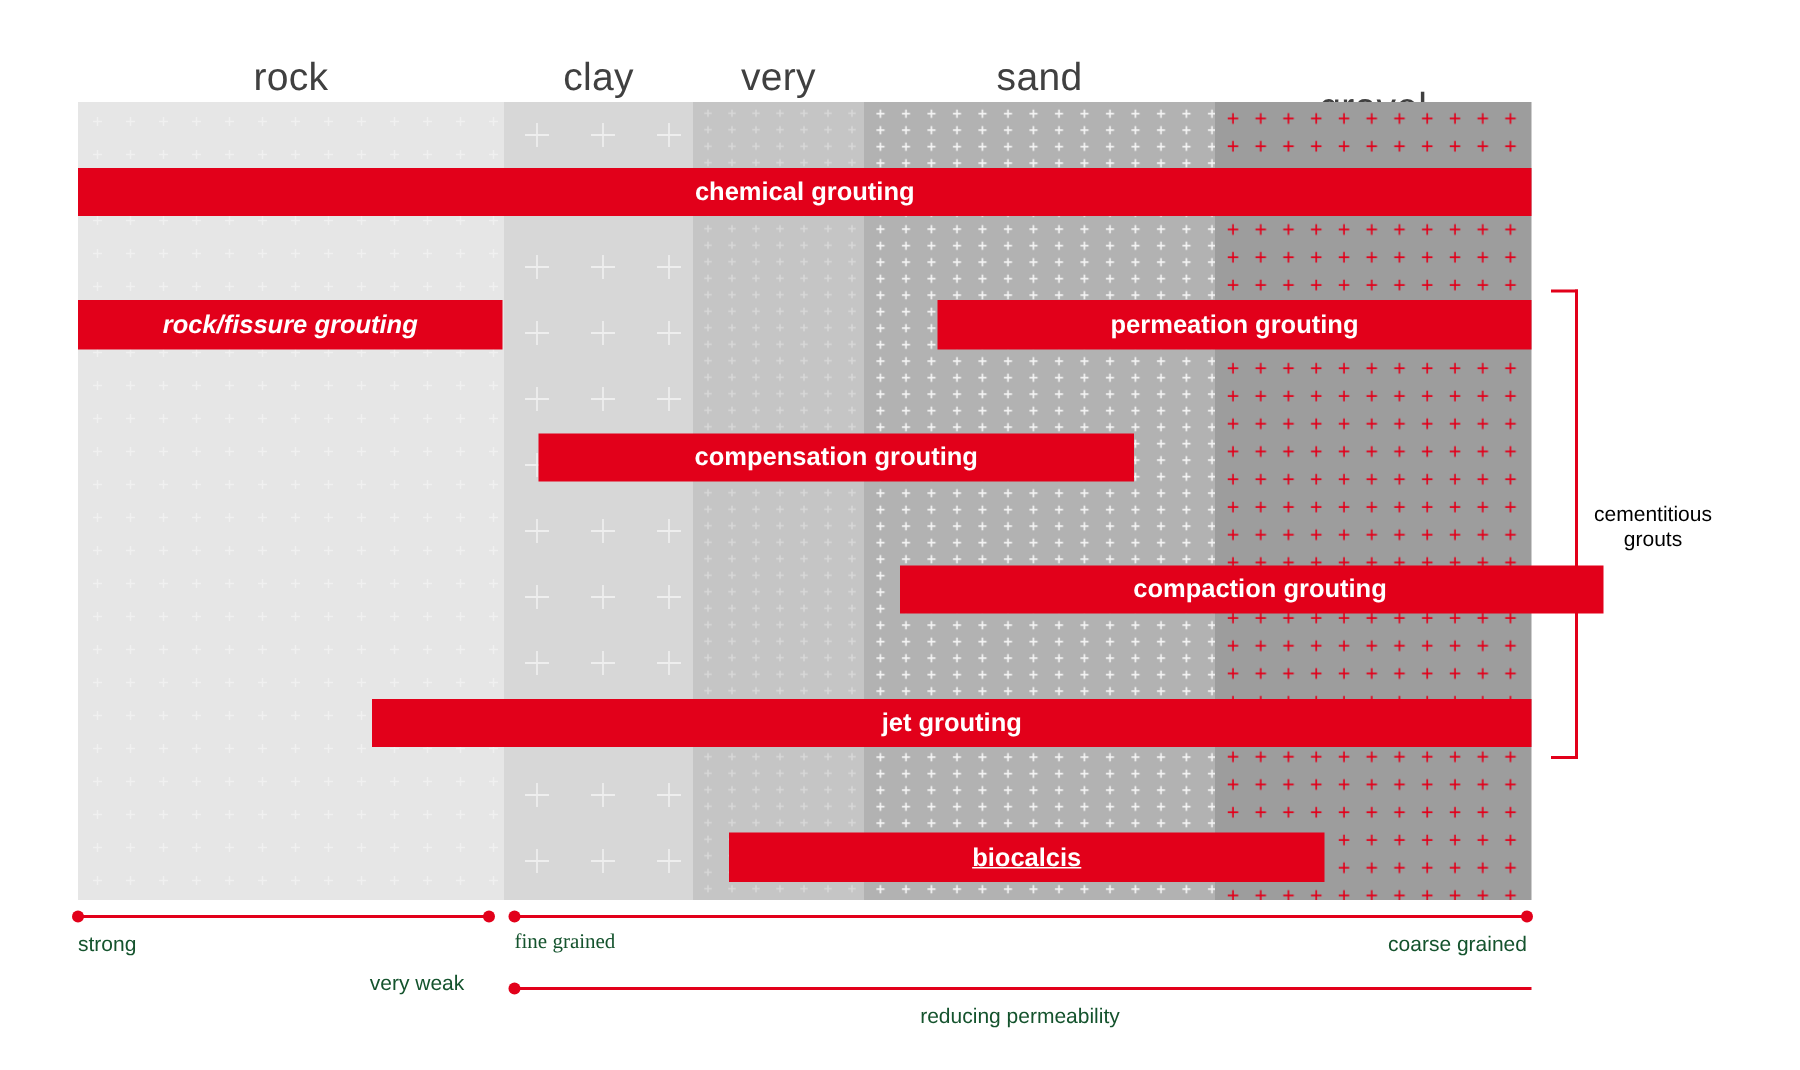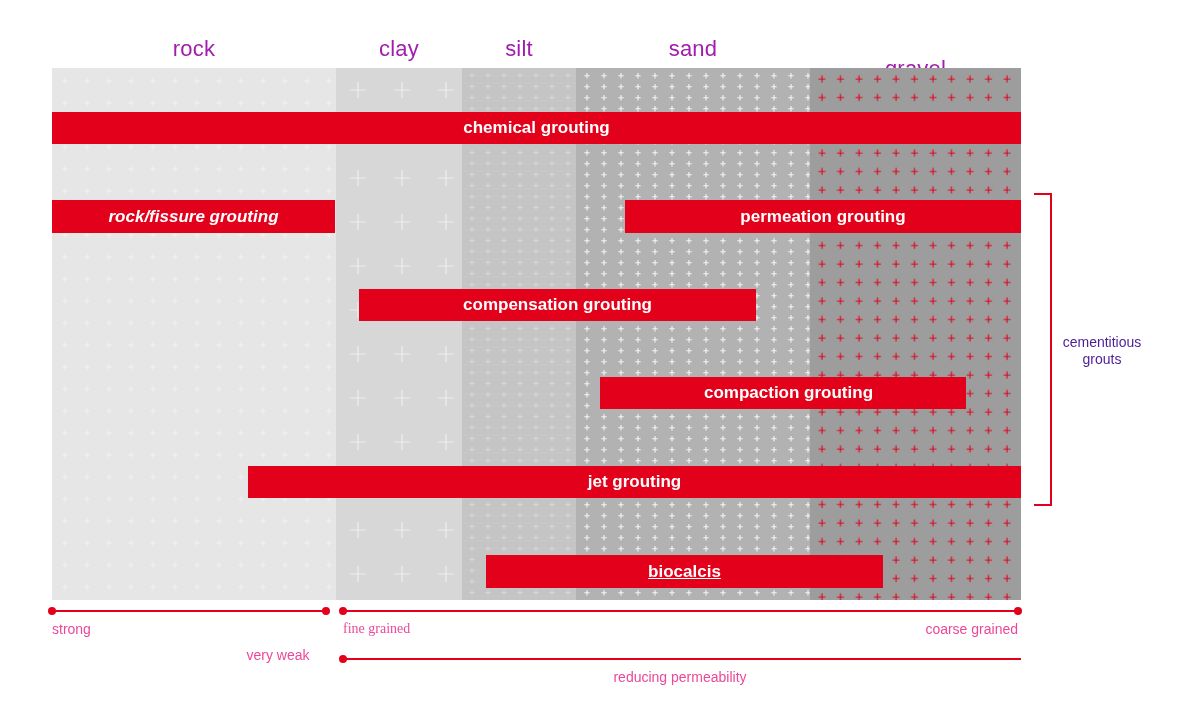--- a/index.html
+++ b/index.html
@@ -1,40 +1,40 @@
 <!DOCTYPE html>
 <html><head>
 <meta charset="utf-8">
 <style>
   html, body { margin: 0; padding: 0; background: #ffffff; }
   body { width: 1200px; height: 713px; position: relative; overflow: hidden;
          font-family: "Liberation Sans", "DejaVu Sans", sans-serif; }
-  .col-title { position: absolute; top: 36px; font-size: 22px; color: #a21caf;
+  .col-title { position: absolute; top: 36px; font-size: 26px; color: #404040;
                text-align: center; font-weight: normal; letter-spacing: 0.2px; }
   .grid { position: absolute; left: 52px; top: 68px; width: 969px; height: 532px; }
   .band { position: absolute; top: 0; height: 100%; }
   .pattern { position: absolute; inset: 0; }
   .bar { position: absolute; background: #e2001a; color: #ffffff; font-weight: bold;
          font-size: 17px; display: flex; align-items: center; justify-content: center;
          box-sizing: border-box; }
   .bracket { position: absolute; left: 1034px; top: 193px; width: 18px; height: 313px;
              border-top: 2px solid #e2001a; border-right: 2px solid #e2001a; border-bottom: 2px solid #e2001a;
              box-sizing: border-box; }
   .bracket-label { position: absolute; left: 1052px; top: 334px; width: 100px;
-                   text-align: center; color: #4c1d95; font-size: 14px; line-height: 17px; }
+                   text-align: center; color: #000000; font-size: 14px; line-height: 17px; }
   .axis-line { position: absolute; height: 2px; background: #e2001a; }
   .dot { position: absolute; width: 8px; height: 8px; border-radius: 50%; background: #e2001a; }
-  .axis-label { position: absolute; color: #ec4899; font-size: 14px; }
+  .axis-label { position: absolute; color: #14532d; font-size: 14px; }
 </style>
 </head>
 <body>
 
 <div class="col-title" style="left:52px;width:284px;">rock</div>
 <div class="col-title" style="left:336px;width:126px;">clay</div>
-<div class="col-title" style="left:462px;width:114px;">silt</div>
+<div class="col-title" style="left:462px;width:114px;">very</div>
 <div class="col-title" style="left:576px;width:234px;">sand</div>
 <div class="col-title" style="left:810px;width:211px;margin-top:20px;">gravel</div>
 
 <div class="grid">
   <div class="band" style="left:0;width:284px;background:#e6e6e6;">
     <svg class="pattern" width="284" height="532">
       <defs>
         <pattern id="pRock" width="22" height="22" patternUnits="userSpaceOnUse" x="2" y="2">
           <path d="M11 8 V14 M8 11 H14" stroke="#f0f0f0" stroke-width="1"></path>
         </pattern>
@@ -81,21 +81,21 @@
       </defs>
       <rect width="211" height="532" fill="url(#pGravel)"></rect>
     </svg>
   </div>
 </div>
 
 <div class="bar" style="left:52px;top:112px;width:969px;height:32px;text-align:right;">chemical grouting</div>
 <div class="bar" style="left:52px;top:200px;width:283px;height:33px;font-style:italic;">rock/fissure grouting</div>
 <div class="bar" style="left:625px;top:200px;width:396px;height:33px;">permeation grouting</div>
 <div class="bar" style="left:335px;top:289px;width:397px;height:32px;margin-left:24px;">compensation grouting</div>
-<div class="bar" style="left:600px;top:377px;width:366px;height:32px;padding-left:11px;">compaction grouting</div>
+<div class="bar" style="left:600px;top:377px;width:469px;height:32px;padding-left:11px;">compaction grouting</div>
 <div class="bar" style="left:248px;top:466px;width:773px;height:32px;">jet grouting</div>
 <div class="bar" style="left:486px;top:555px;width:397px;height:33px;text-decoration:underline;">biocalcis</div>
 
 <div class="bracket"></div>
 <div class="bracket-label">
   <div>cementitious</div>
   <div>grouts</div>
 </div>
 
 <div class="axis-line" style="left:52px;top:610px;width:275px;"></div>

